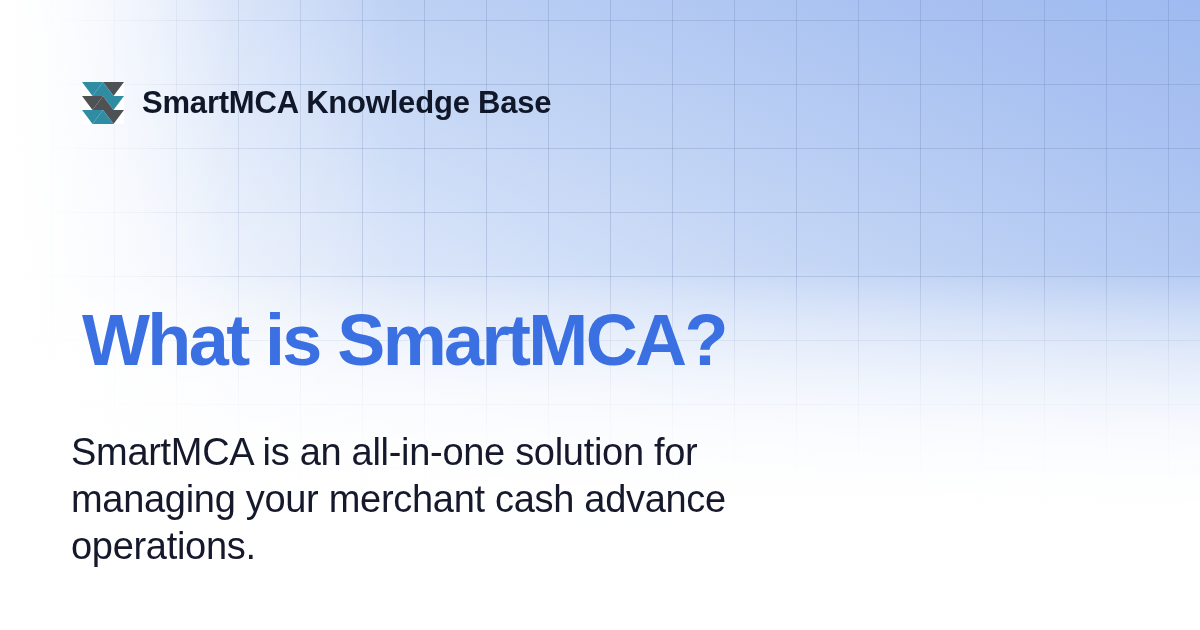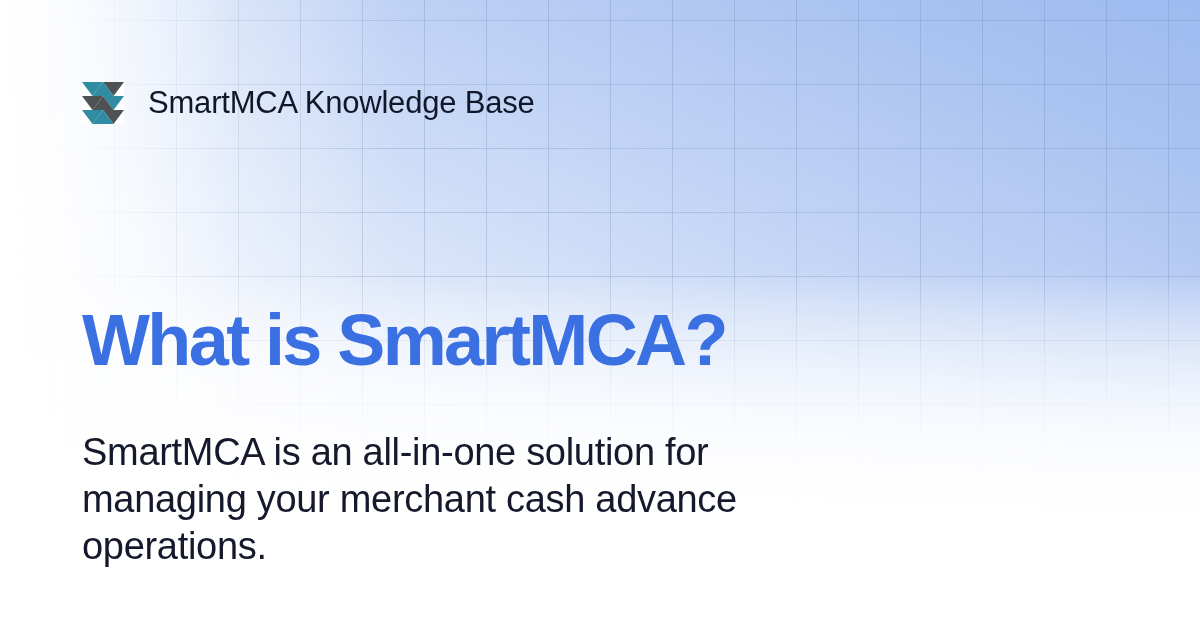--- a/index.html
+++ b/index.html
@@ -111,45 +111,44 @@
   .brand-logo {
     width:42px;
     height:42px;
     background:#ffffff;
     flex:0 0 auto;
     display:block;
   }
 
   .brand-title {
     font-size:31px;
-    font-weight:normal;
+    font-weight:bold;
     color:#101729;
     letter-spacing:-0.2px;
     line-height:42px;
     white-space:nowrap;
-    margin-left:6px;
   }
 
   
   .headline {
     position:absolute;
     left:82px;
     top:292px;
     font-size:72px;
     font-weight:bold;
     color:#3b70e2;
     letter-spacing:-2.6px;
     line-height:96px;
     white-space:nowrap;
   }
 
   
   .subtitle {
     position:absolute;
-    left:82px;
+    left:71px;
     top:429px;
     width:690px;
     font-size:38px;
     font-weight:normal;
     color:#15192b;
     line-height:47px;
     letter-spacing:-0.3px;
   }
 </style>
 </head>

